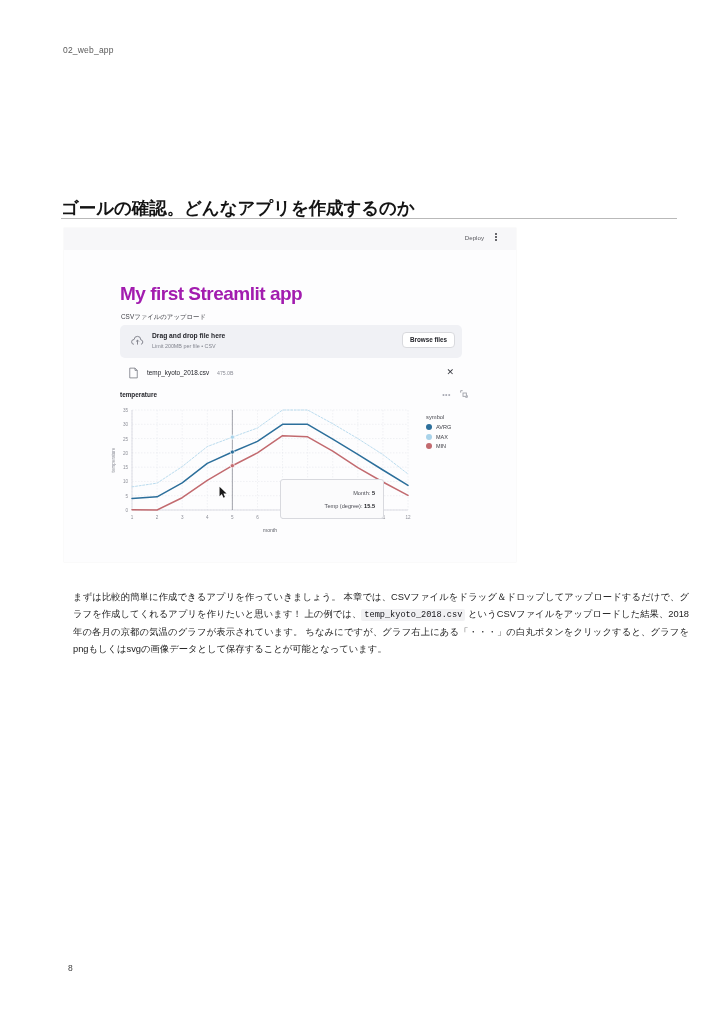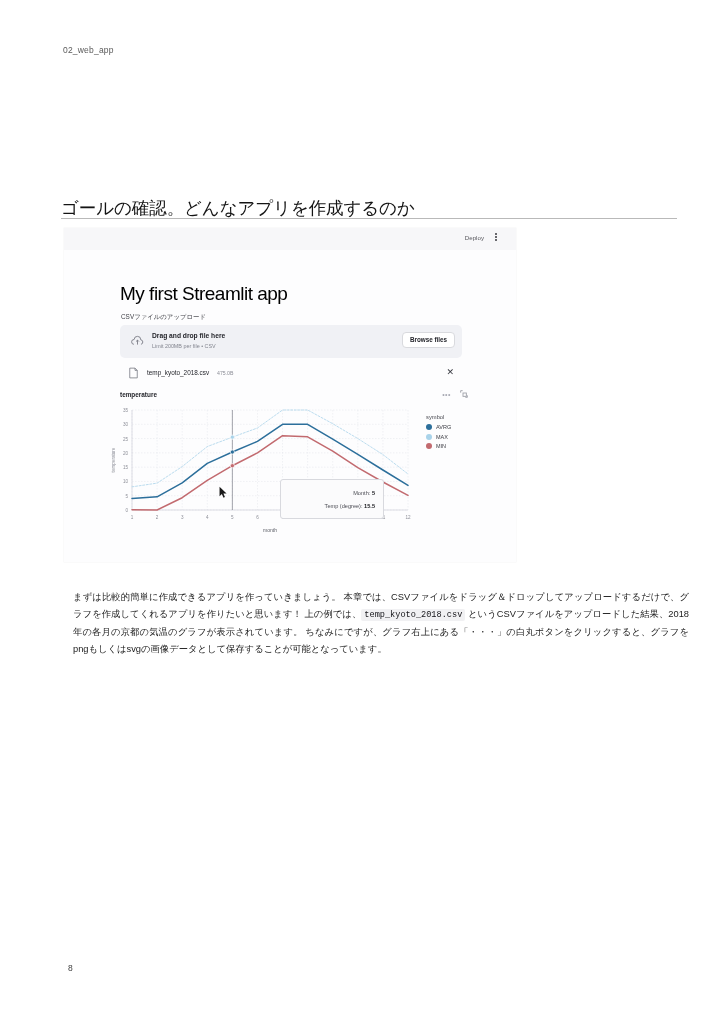--- a/index.html
+++ b/index.html
@@ -20,42 +20,42 @@
   }
 
   .chapter-title {
     position:absolute; left:61px; top:98px; width:616px;
     font-size: 27px; line-height: 1.30; font-weight: 700;
     letter-spacing: -0.2px; color:#141414;
   }
 
   .section-title {
     position:absolute; left:61px; top:181px; width:616px;
-    font-size: 17.5px; font-weight: 400; color:#141414; letter-spacing:-0.1px;
+    font-size: 17.5px; font-weight: 700; color:#141414; letter-spacing:-0.1px;
   }
 
   .rule {
     position:absolute; left:61px; top:218px; width:616px; height:1px;
     background:#b9b9b9;
   }
 
   
   .shot {
     position:absolute; left:64px; top:228px; width:452px; height:334px;
     background:#fdfdfe; overflow:hidden;
     box-shadow: 0 0 0 0.5px rgba(0,0,0,0.04);
   }
   .shot-topbar { position:absolute; left:0; top:0; width:100%; height:22px; background:#f7f7f9; }
   .deploy-label { position:absolute; right:32px; top:6px; font-size:6.2px; color:#58585e; }
   .kebab { position:absolute; right:16px; top:5px; width:8px; height:10px; }
   .kebab i { display:block; width:1.6px; height:1.6px; background:#4b4b51; border-radius:50%; margin:0 auto 1.4px; }
 
   .shot-title {
     position:absolute; left:56px; top:55px;
-    font-size:19px; font-weight:400; color:#000000; letter-spacing:-0.5px;
+    font-size:19px; font-weight:700; color:#a21caf; letter-spacing:-0.5px;
   }
   .uploader-label {
     position:absolute; left:57px; top:85px; font-size:6.4px; color:#3e3f45;
   }
   .dropzone {
     position:absolute; left:56px; top:97px; width:342px; height:33px;
     background:#f0f1f5; border-radius:5px;
   }
   .cloud-icon { position:absolute; left:10px; top:10px; width:15px; height:12px; color:#6b6d78; }
   .dz-main { position:absolute; left:32px; top:7px; font-size:6.7px; font-weight:700; color:#23242a; }

